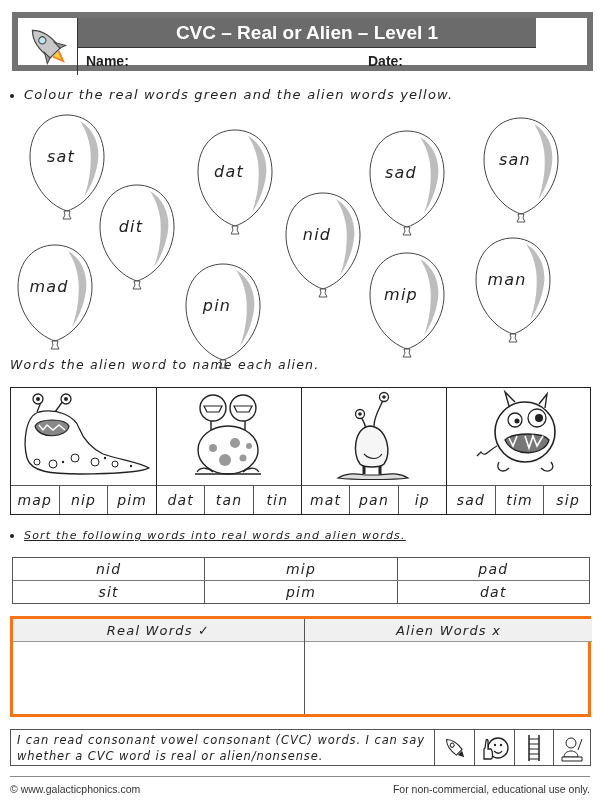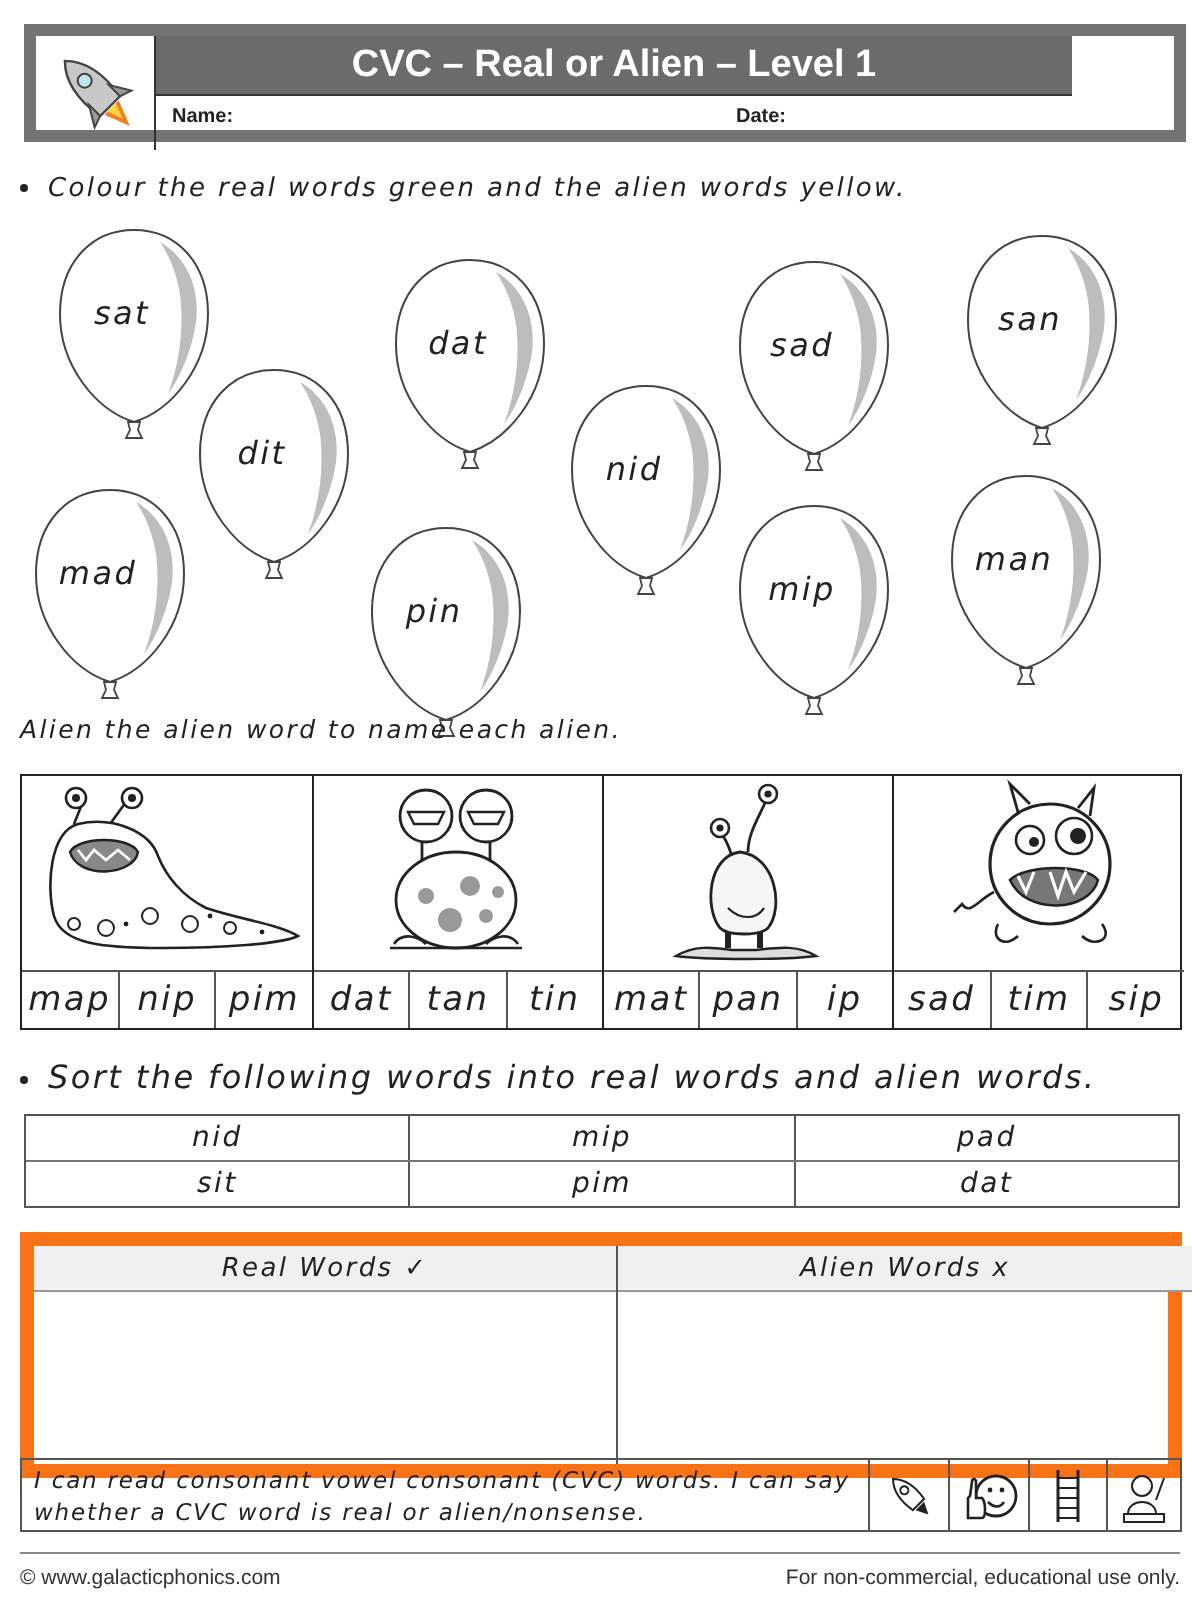--- a/index.html
+++ b/index.html
@@ -5,52 +5,52 @@
   * { box-sizing: border-box; margin: 0; padding: 0; }
   html, body { width: 600px; height: 800px; background: #ffffff; overflow: hidden; }
   body { position: relative; font-family: "DejaVu Sans", sans-serif; color: #222; }
 
   .hand { font-family: "DejaVu Sans", sans-serif; font-style: oblique; letter-spacing: 1.2px; color: #222; }
 
   
   .header { position: absolute; left: 12px; top: 12px; width: 581px; height: 59px; border: 6px solid #737373; padding-left: 33px; }
   .logo-cell { position: absolute; left: 0; top: 0; width: 60px; height: 57px; border-right: 1px solid #333; }
   .title-bar { position: absolute; left: 60px; top: 0; width: 458px; height: 30px; background: #6b6b6b; color: #fff; font-family: "Liberation Sans", sans-serif; font-weight: bold; font-size: 19px; text-align: center; line-height: 30px; border-bottom: 1px solid #333; }
-  .name-row { position: absolute; left: 60px; top: 30px; width: 458px; height: 27px; font-family: "Liberation Sans", sans-serif; font-weight: bold; font-size: 10px; }
+  .name-row { position: absolute; left: 60px; top: 30px; width: 458px; height: 27px; font-family: "Liberation Sans", sans-serif; font-weight: bold; font-size: 14px; }
   .name-label { position: absolute; left: 8px; top: 5px; }
   .date-label { position: absolute; left: 290px; top: 5px; }
   .cvc-cell { position: absolute; left: 518px; top: 0; width: 61px; height: 57px; border-left: 1px solid #333; color: #1a2a5e; font-family: "Liberation Sans", sans-serif; font-style: italic; font-size: 21px; text-align: center; line-height: 57px; letter-spacing: 1px; }
 
   
   .instr { position: absolute; font-size: 13px; }
   .bullet { display: inline-block; width: 4px; height: 4px; background: #222; border-radius: 50%; vertical-align: middle; margin-right: 10px; }
 
   
   .balloon { position: absolute; width: 78px; height: 108px; }
   .balloon svg { position: absolute; left: 0; top: 0; }
   .balloon .word { position: absolute; left: 0; width: 66px; top: 34px; text-align: center; font-size: 16px; }
 
   
   .alien-table { position: absolute; left: 10px; top: 387px; width: 581px; height: 128px; border: 1.5px solid #222; }
   .alien-col { position: absolute; top: 0; height: 100%; border-right: 1.5px solid #222; }
   .alien-col:last-child { border-right: none; }
   .alien-img { position: absolute; left: 0; top: 0; width: 100%; height: 98px; border-bottom: 1px solid #555; }
   .alien-words { position: absolute; left: 0; top: 98px; width: 100%; height: 28px; display: flex; }
-  .alien-word { flex: 1; text-align: center; font-size: 17px; line-height: 28px; border-right: 1px solid #555; }
+  .alien-word { flex: 1; text-align: center; font-size: 14px; line-height: 28px; border-right: 1px solid #555; }
   .alien-word:last-child { border-right: none; }
 
   
   .sort-table { position: absolute; left: 12px; top: 557px; width: 578px; height: 47px; border-top: 1px solid #555; border-bottom: 1px solid #555; border-left: 1px solid #555; border-right: 1px solid #555; }
   .sort-row { display: flex; height: 23px; }
   .sort-row:first-child { border-bottom: 1px solid #777; }
   .sort-cell { flex: 1; text-align: center; font-size: 14px; line-height: 22px; border-right: 1px solid #555; }
   .sort-cell:last-child { border-right: none; }
 
   
-  .ra-table { position: absolute; left: 10px; top: 616px; width: 581px; height: 123px; border: 7px solid #f97316; }
+  .ra-table { position: absolute; left: 10px; top: 616px; width: 581px; height: 101px; border: 3px solid #f97316; }
   .ra-head { position: absolute; top: 0; height: 23px; background: #f0f0f0; border-bottom: 1px solid #999; text-align: center; font-size: 13px; line-height: 23px; }
   .ra-divider { position: absolute; left: 291px; top: 0; width: 1px; height: 100%; background: #555; }
 
   
   .self-box { position: absolute; left: 10px; top: 729px; width: 581px; height: 37px; border: 1px solid #555; }
   .self-text { position: absolute; left: 6px; top: 2px; width: 410px; font-size: 11.5px; line-height: 16px; letter-spacing: 0.9px; }
   .self-icon { position: absolute; top: 0; height: 35px; border-left: 1px solid #555; display: flex; align-items: center; justify-content: center; }
 
   
   .footer-line { position: absolute; left: 10px; top: 776px; width: 580px; height: 1px; background: #888; }
@@ -160,21 +160,21 @@
     <div class="balloon" style="left: 474px; top: 236px;">
       <svg width="78" height="108" viewBox="0 0 78 108">
         <path d="M39,2 C60,2 76,18 76,44 C76,70 58,92 39,98 C20,92 2,70 2,44 C2,18 18,2 39,2 Z" fill="#fff" stroke="#444" stroke-width="1"></path>
         <path d="M52,8 C66,16 72,32 70,48 C68,62 62,76 56,84 C62,68 64,50 62,34 C60,22 56,14 52,8 Z" fill="#bdbdbd"></path>
         <path d="M36,98 L42,98 L41,102 L43,106 L35,106 L37,102 Z" fill="#fff" stroke="#444" stroke-width="0.9"></path>
       </svg>
       <div class="word hand">man</div>
     </div>
   </div>
 
-<div class="instr hand" style="left:10px; top:357px; font-size:12.5px;">Alien the alien word to name each alien.</div>
+<div class="instr hand" style="left:10px; top:357px; font-size:12.5px;">Words the alien word to name each alien.</div>
 
 <div class="alien-table">
   <div class="alien-col" style="left:0; width:146px;">
     <div class="alien-img">
       <svg width="145" height="97" viewBox="0 0 145 97">
         <path d="M26,24 L30,14 M44,24 L52,13" stroke="#222" stroke-width="1.3" fill="none"></path>
         <circle cx="27" cy="11" r="5" fill="#fff" stroke="#222" stroke-width="1.3"></circle>
           <circle cx="27" cy="11" r="2" fill="#222"></circle>
         <circle cx="55" cy="11" r="5" fill="#fff" stroke="#222" stroke-width="1.3"></circle>
           <circle cx="55" cy="11" r="2" fill="#222"></circle>
@@ -256,21 +256,21 @@
       </svg>
     </div>
     <div class="alien-words">
       <div class="alien-word hand">sad</div>
       <div class="alien-word hand">tim</div>
       <div class="alien-word hand">sip</div>
     </div>
   </div>
 </div>
 
-<div class="instr hand" style="left:10px; top:529px; font-size:16px;">
+<div class="instr hand" style="left:10px; top:529px; font-size:11px;text-decoration:underline;">
   <span class="bullet"></span><span>Sort the following words into real words and alien words.</span>
 </div>
 
 <div class="sort-table">
   <div class="sort-row">
     <div class="sort-cell hand">nid</div>
     <div class="sort-cell hand">mip</div>
     <div class="sort-cell hand">pad</div>
   </div>
   <div class="sort-row">

